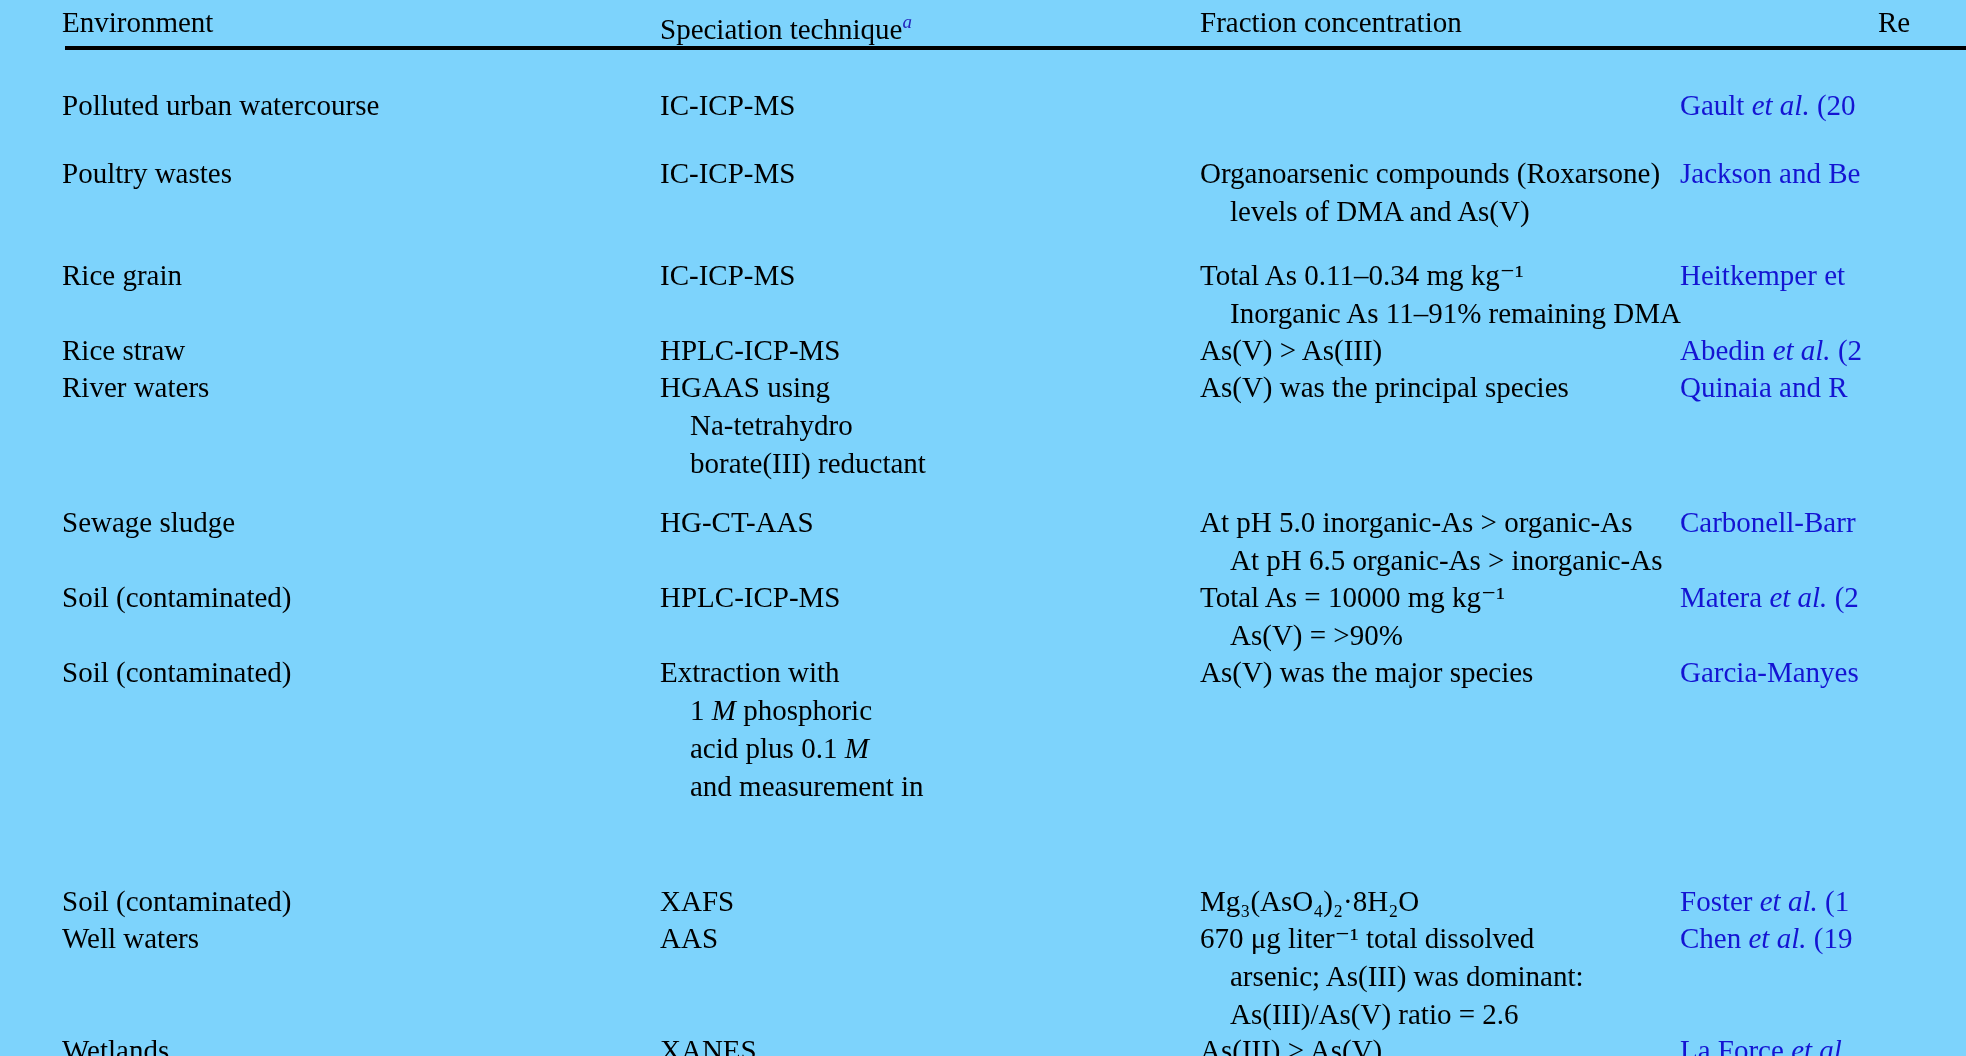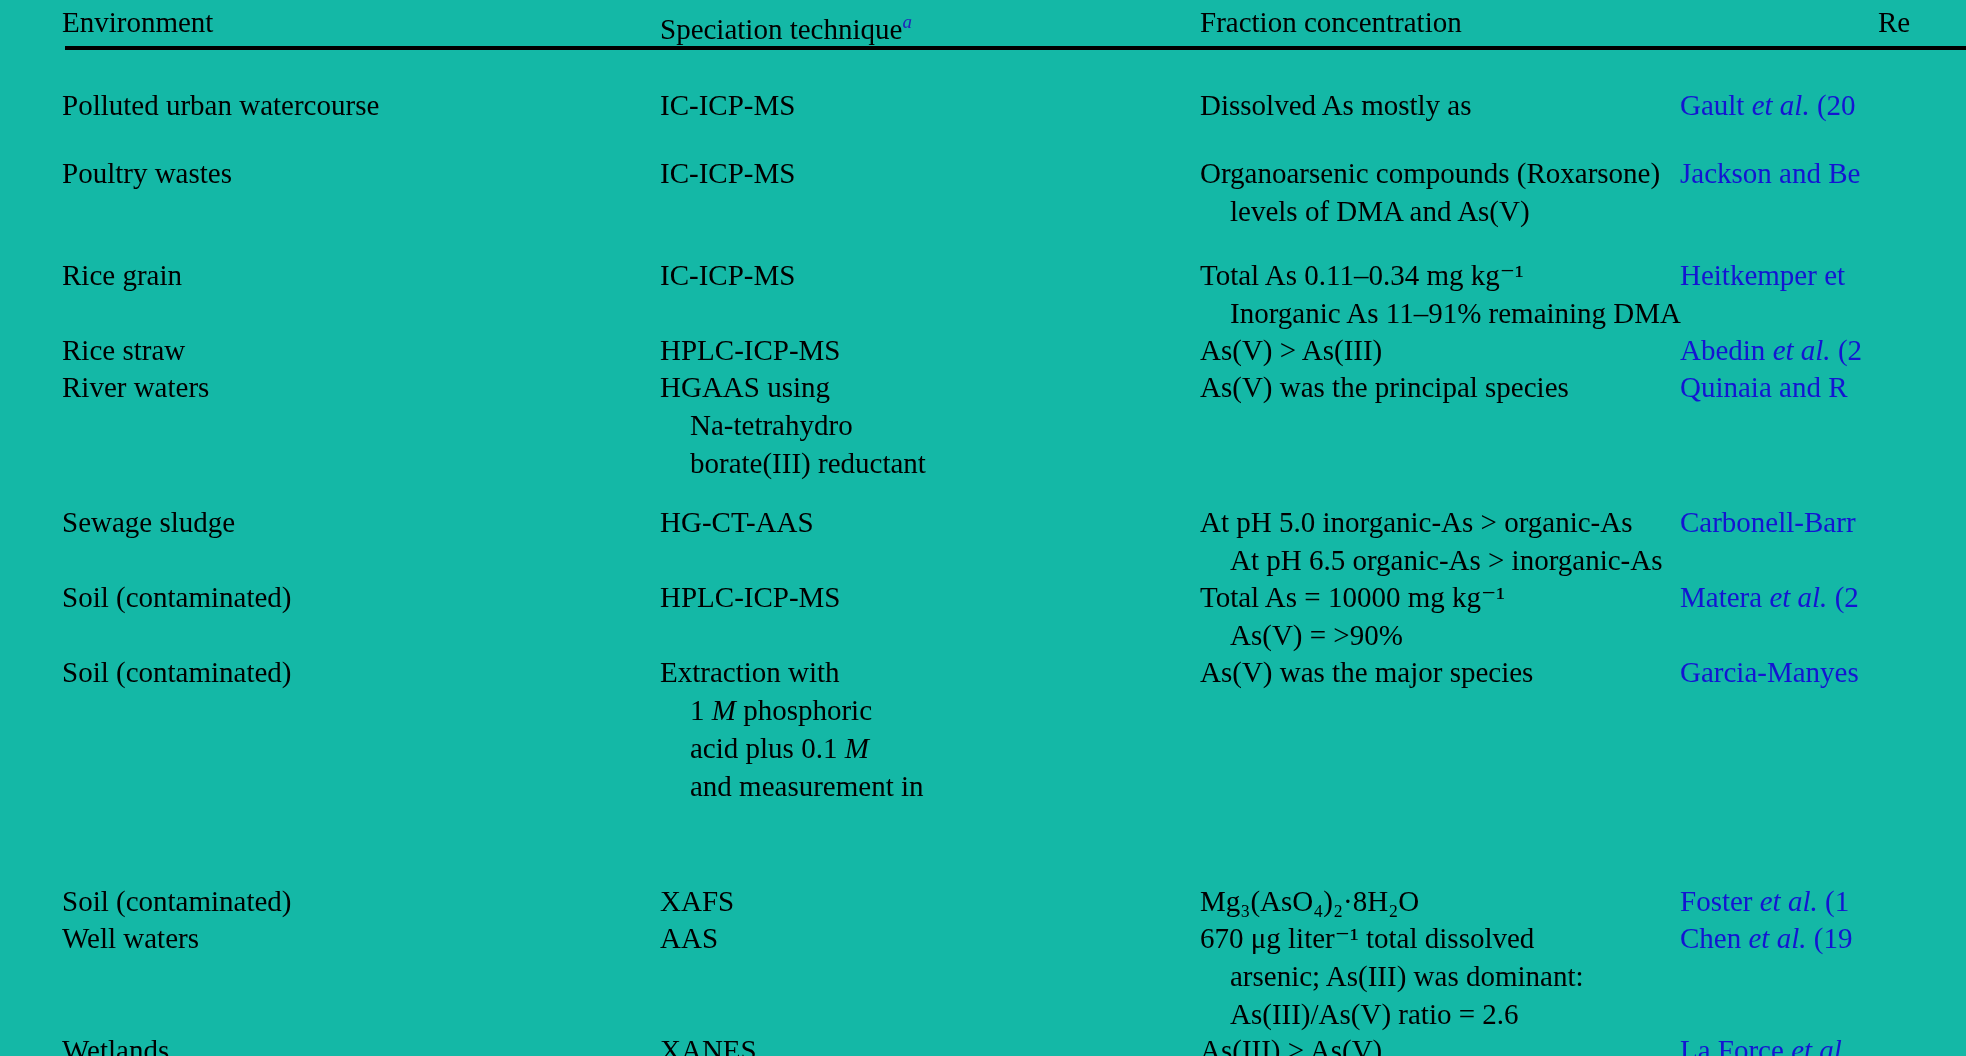--- a/index.html
+++ b/index.html
@@ -11,21 +11,21 @@
     width: 1966px;
     height: 1056px;
     overflow: hidden;
     font-family: "Liberation Serif", "DejaVu Serif", serif;
     color: #000000;
   }
   .page {
     position: relative;
     width: 1966px;
     height: 1056px;
-    background: #14b8a6;
+    background: #7dd3fc;
   }
 
   
   .table-header {
     position: absolute;
     top: 0px;
     left: 0px;
     width: 1966px;
     height: 44px;
   }
@@ -106,21 +106,20 @@
 
   <div class="tbody">
       <div class="row" style="top: 36px;">
         <div class="cell c-env">
           <div>Polluted urban watercourse</div>
         </div>
         <div class="cell c-tech">
           <div>IC-ICP-MS</div>
         </div>
         <div class="cell c-frac">
-          <div>Dissolved As mostly as</div>
         </div>
         <div class="cell c-ref">
           <div>Gault <em>et al.</em> (20</div>
         </div>
       </div>
       <div class="row" style="top: 104px;">
         <div class="cell c-env">
           <div>Poultry wastes</div>
         </div>
         <div class="cell c-tech">

